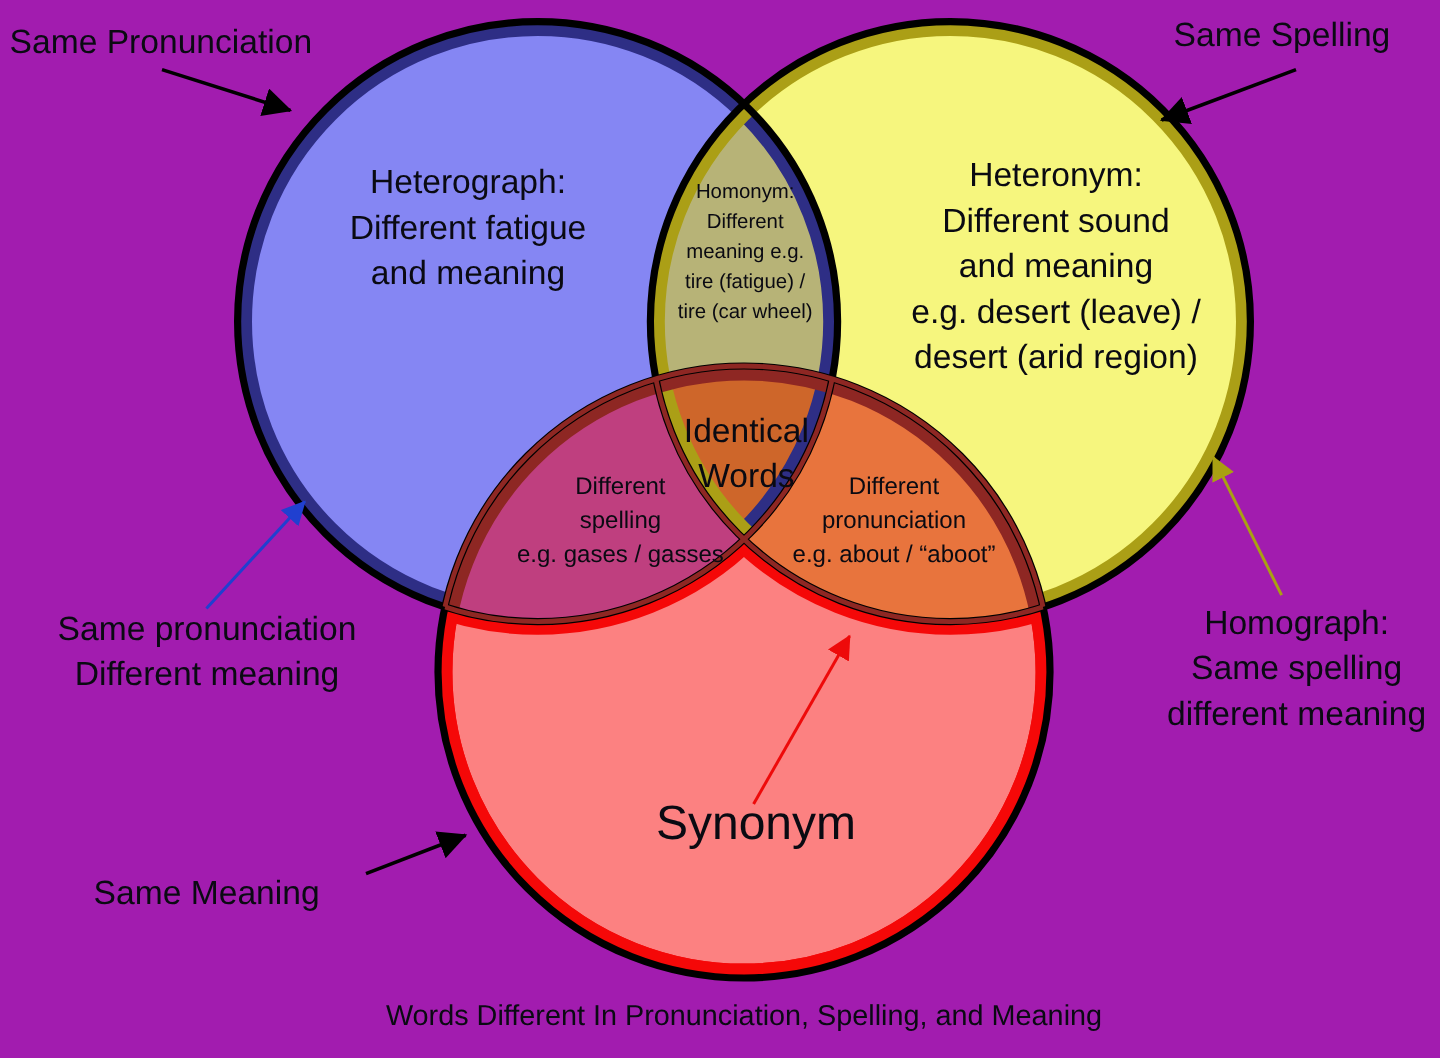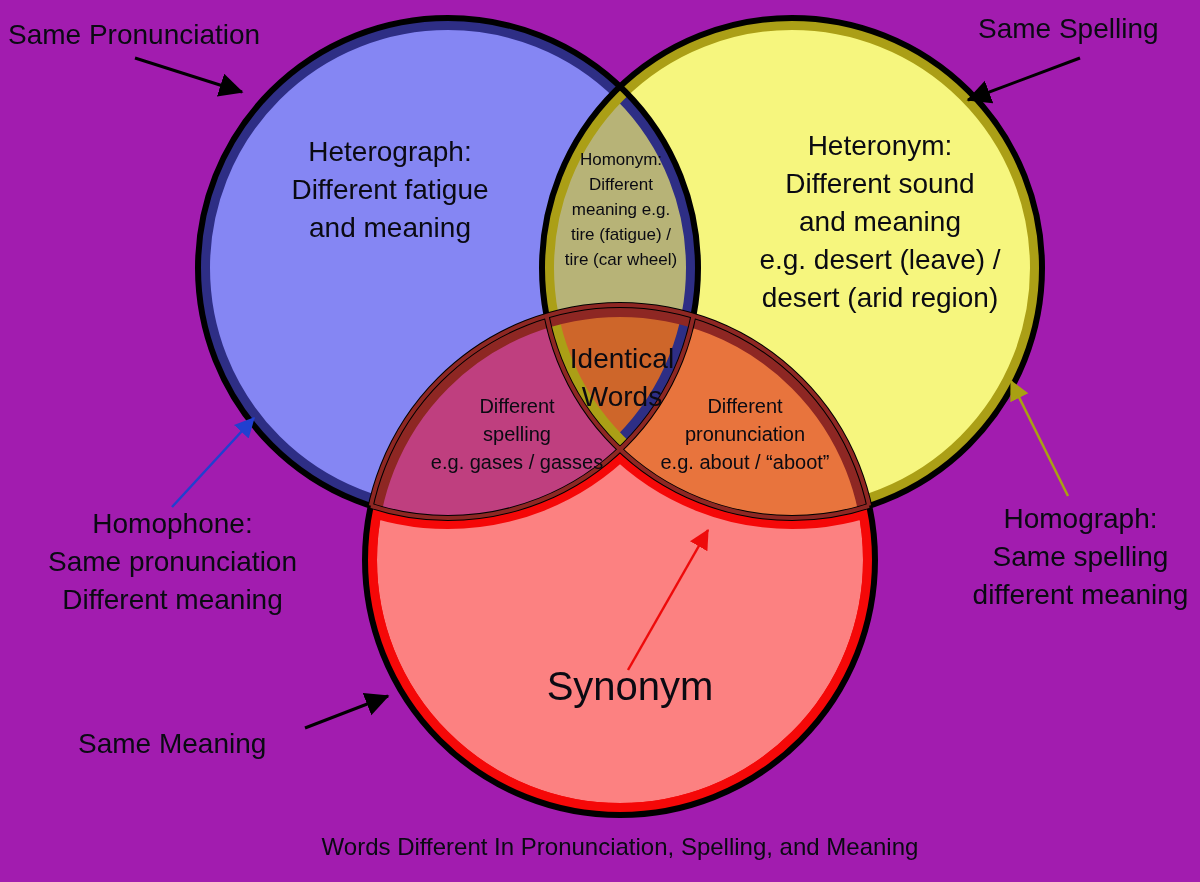--- a/index.html
+++ b/index.html
@@ -120,21 +120,20 @@
     <line x1="305" y1="728" x2="388" y2="696" stroke-width="3" marker-end="url(#ah-black)" stroke="#000000"></line>
     <line x1="1068" y1="496" x2="1011" y2="381" stroke-width="2.5" marker-end="url(#ah-olive)" stroke="#a9a012"></line>
     <line x1="628" y1="670" x2="708" y2="530" stroke-width="2.5" marker-end="url(#ah-red)" stroke="#ee0a0a"></line>
   </svg>
 
   <div class="lbl big nowrap" style="left:8px; top:16px;">Same Pronunciation</div>
 
   <div class="lbl big nowrap" style="left:978px; top:10px;">Same Spelling</div>
 
   <div class="lbl big center" style="left:10px; top:505px; width:325px;">
-    <div>Homophone:</div>
     <div>Same pronunciation</div>
     <div>Different meaning</div>
   </div>
 
   <div class="lbl big center" style="left:913px; top:500px; width:335px;">
     <div>Homograph:</div>
     <div>Same spelling</div>
     <div>different meaning</div>
   </div>
 

